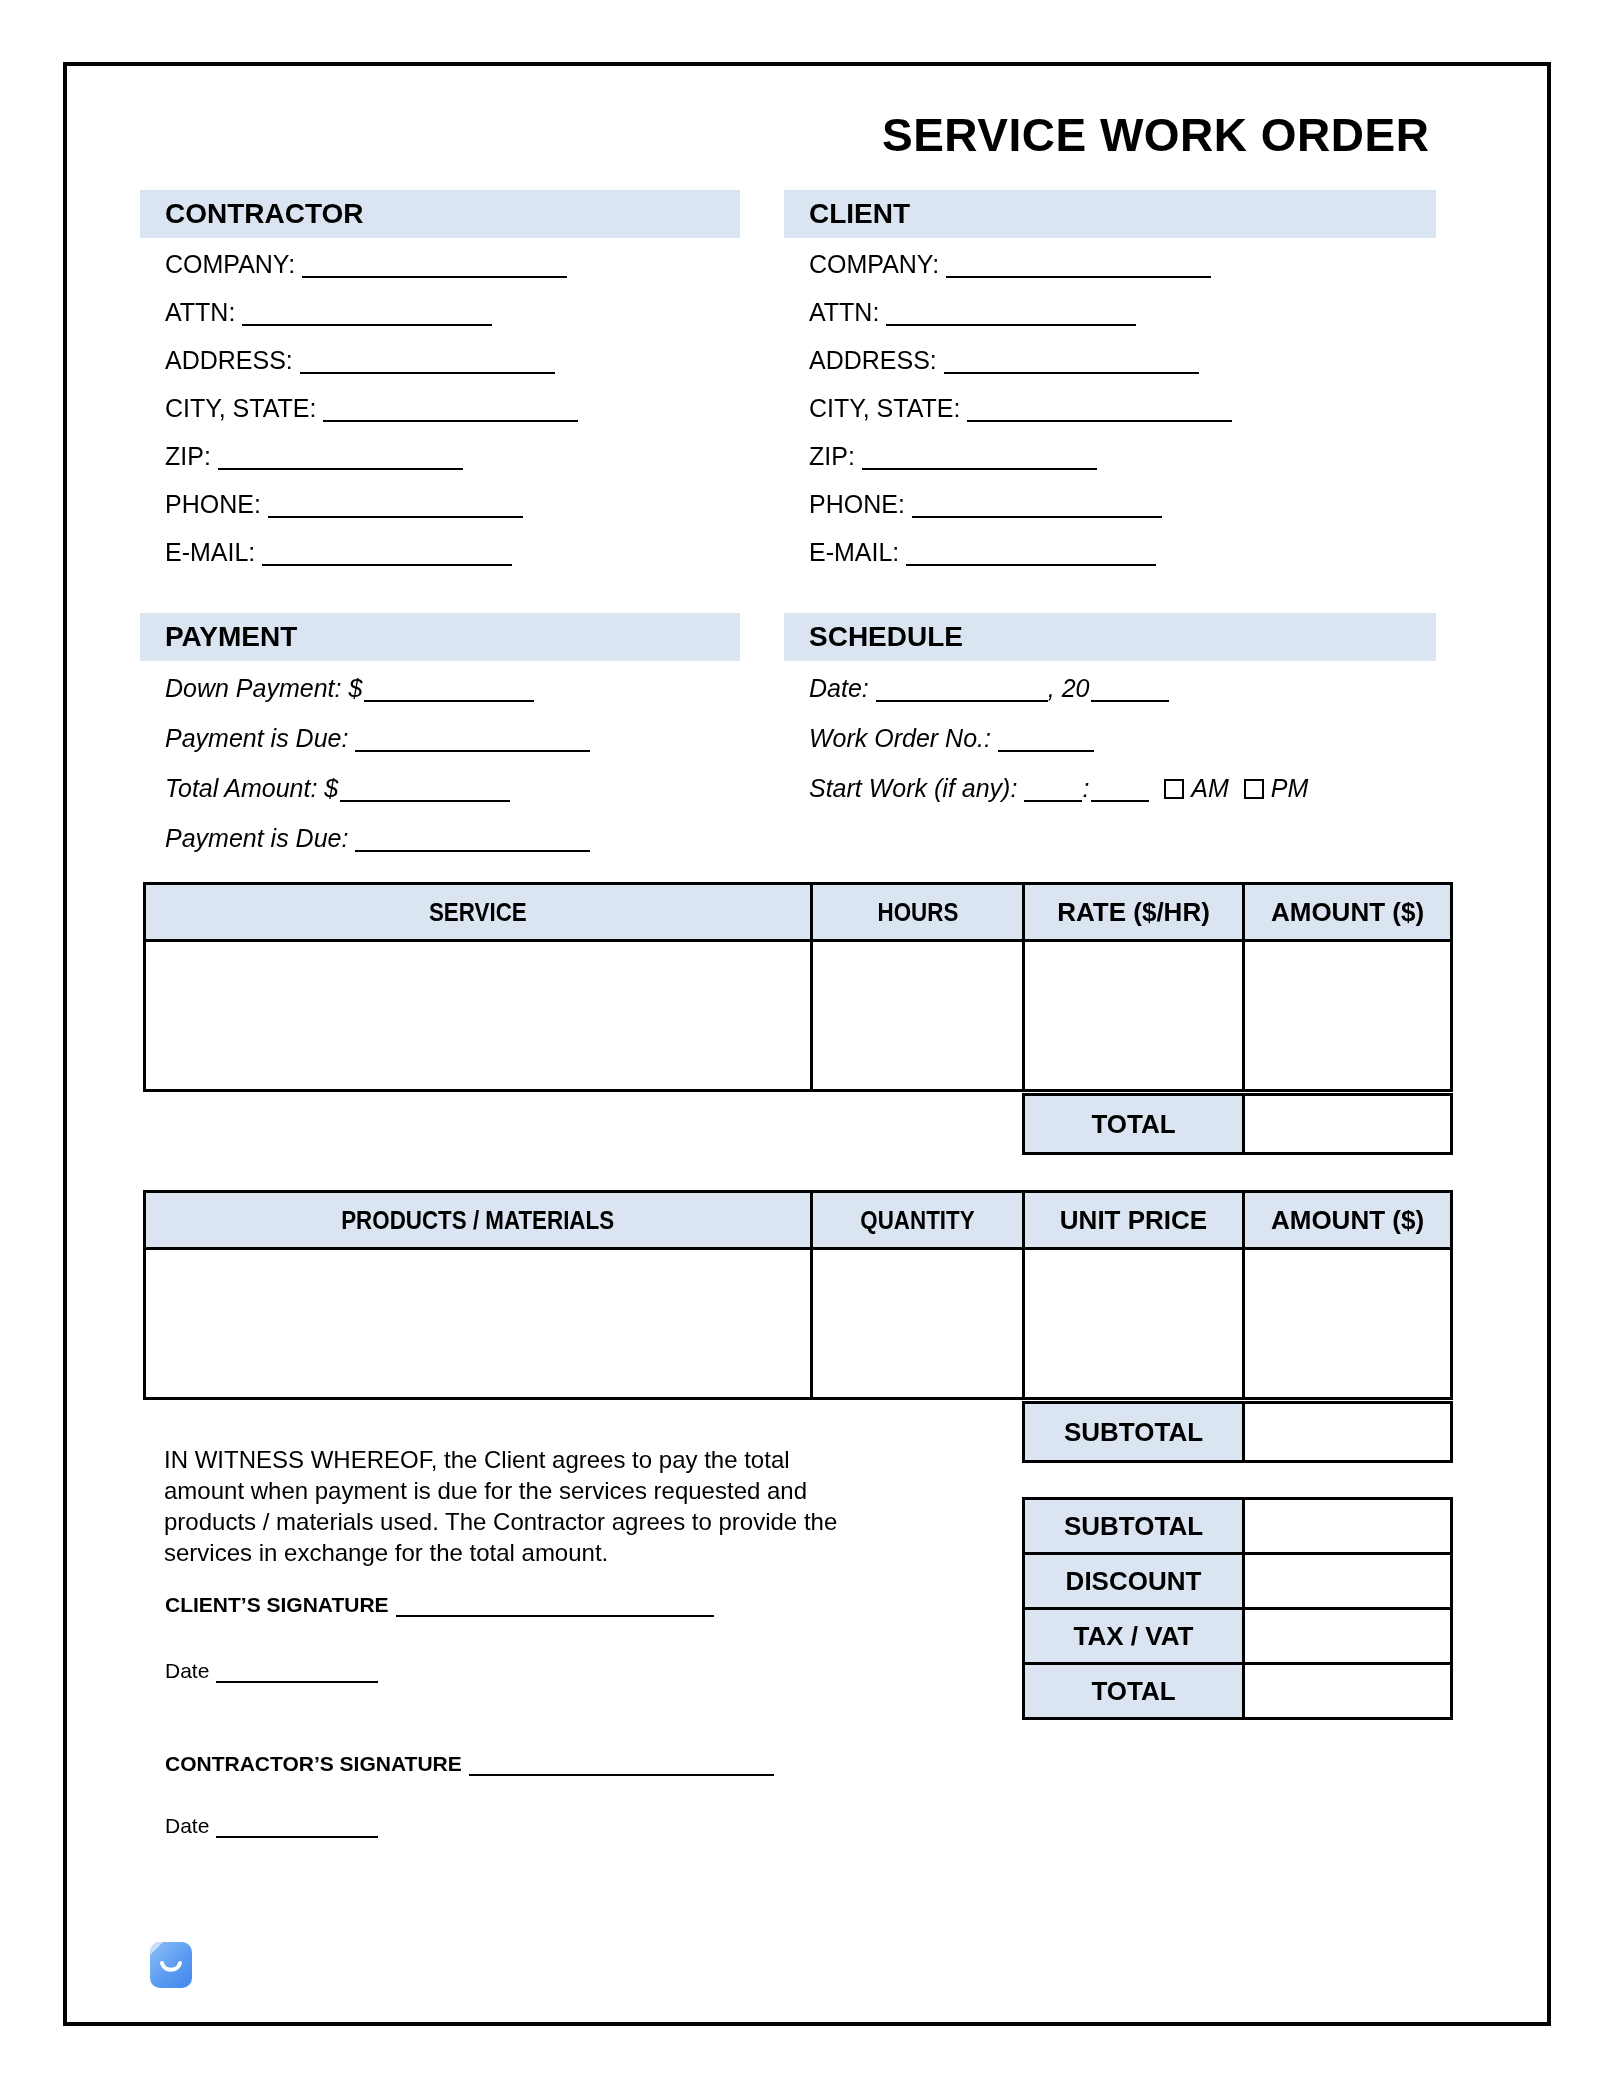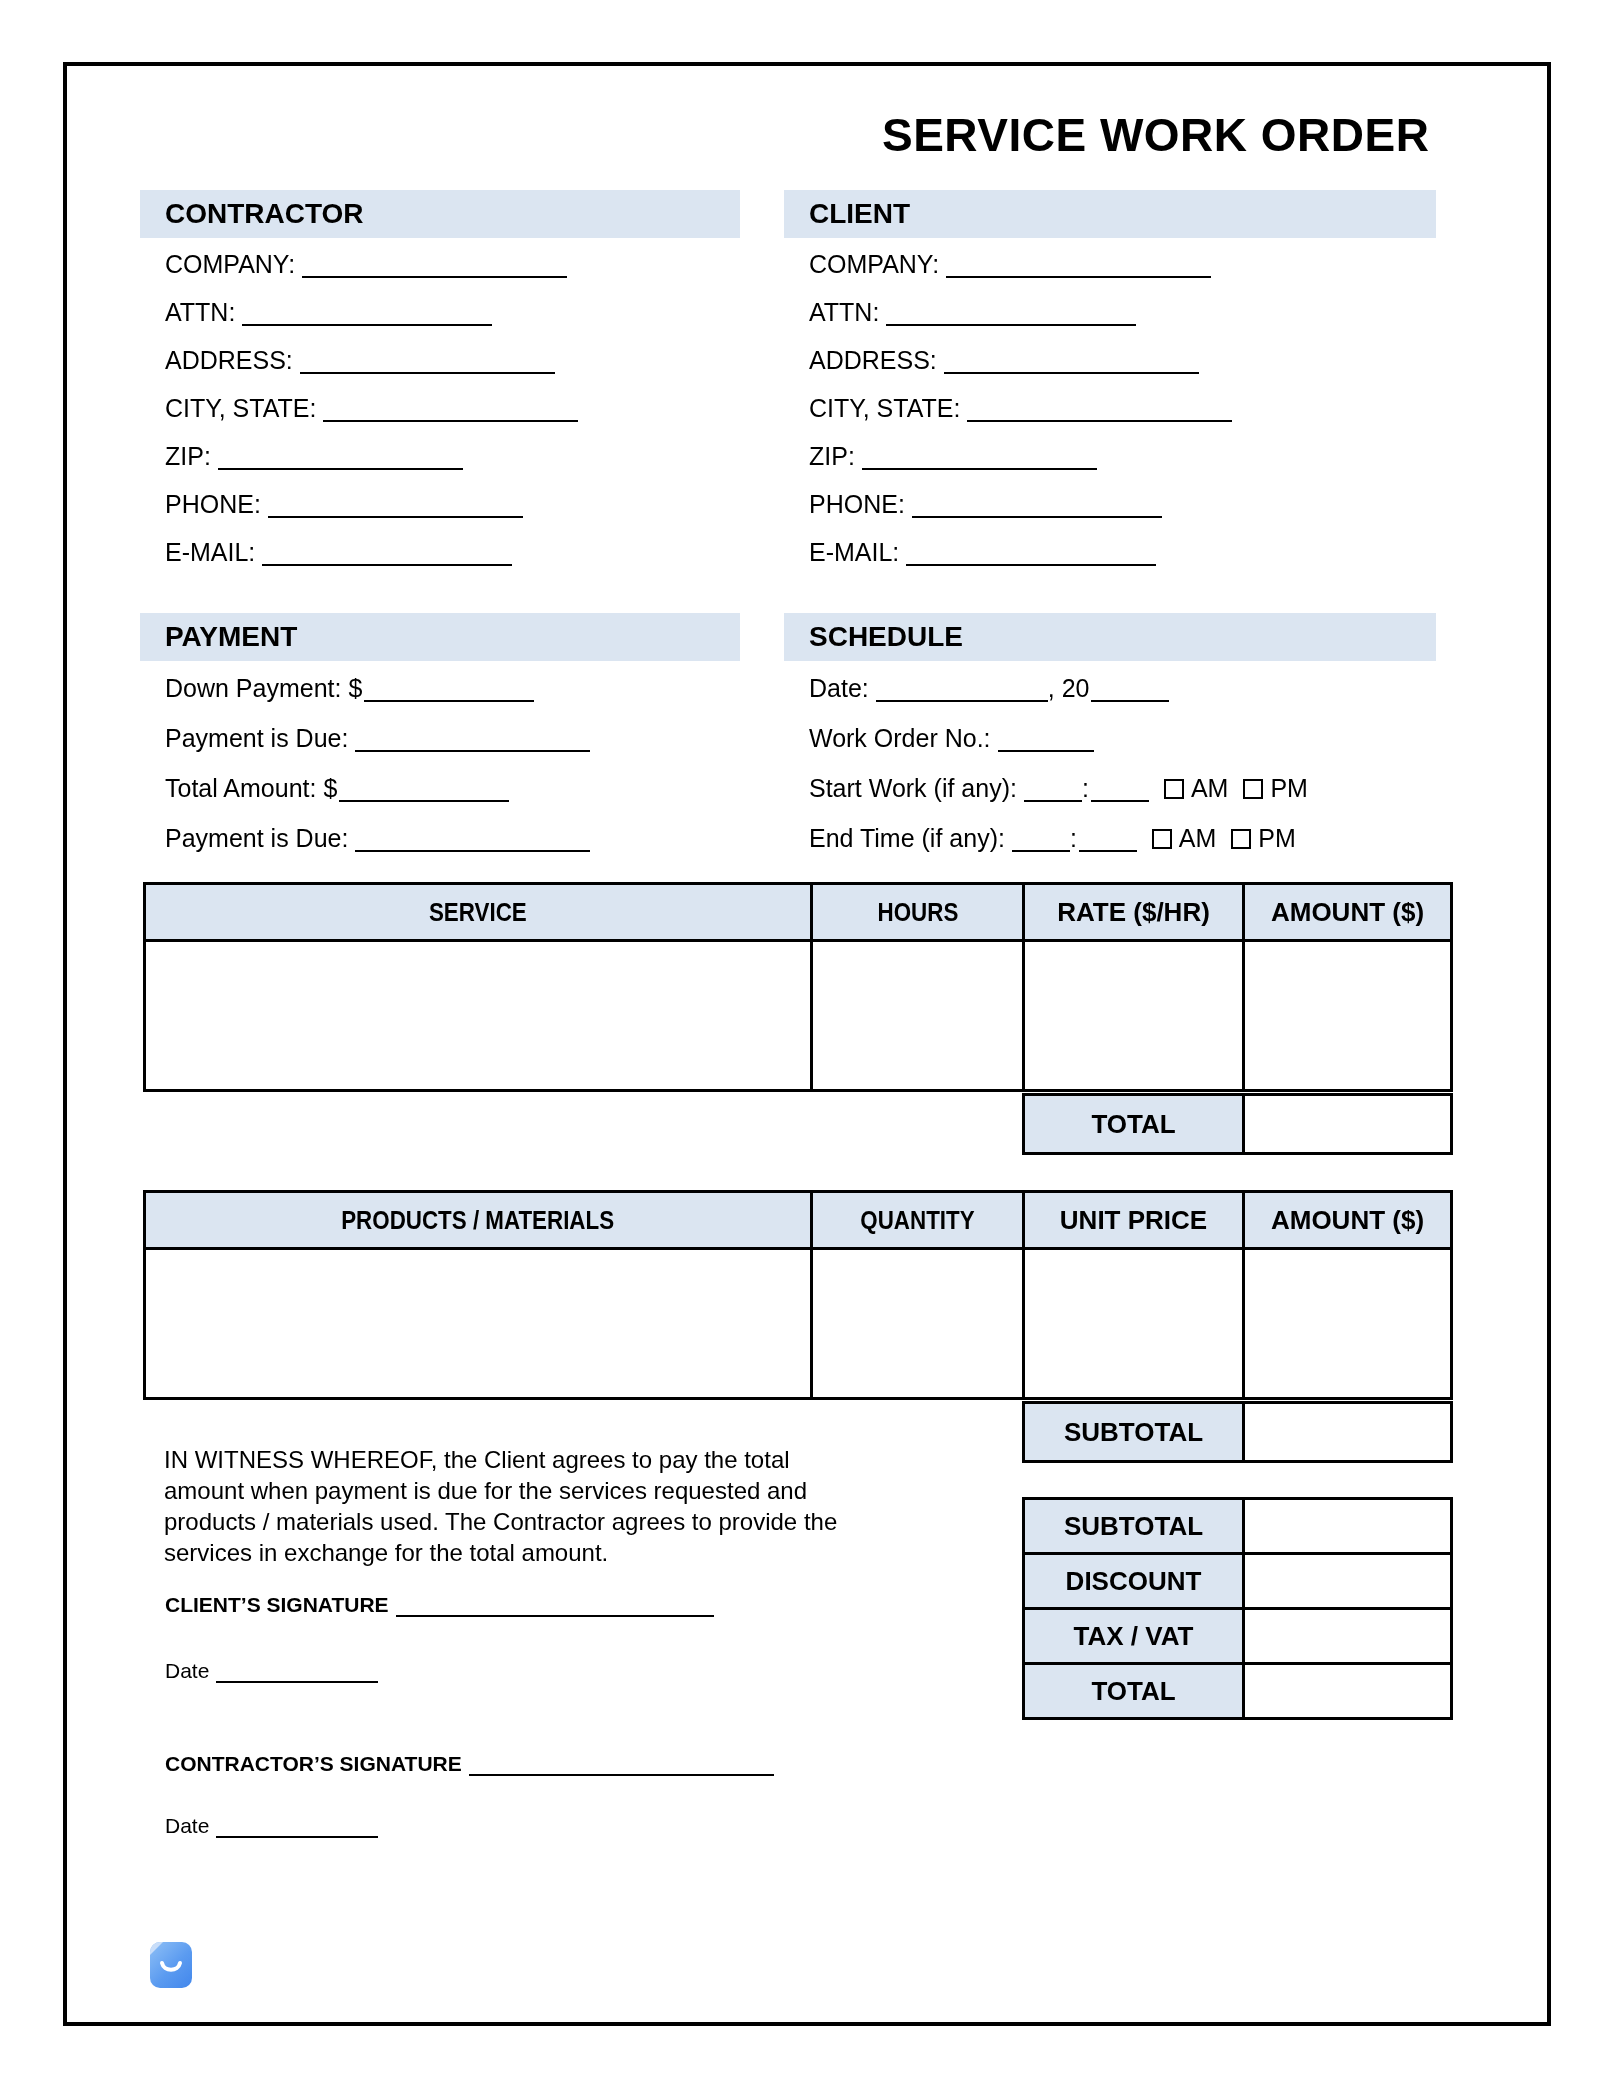--- a/index.html
+++ b/index.html
@@ -10,21 +10,21 @@
   .title{position:absolute;left:815px;top:46px;font-size:46px;font-weight:bold;
          letter-spacing:.5px;line-height:1;white-space:nowrap;text-align:center;}
   .cols{position:absolute;display:flex;gap:44px;}
   .cols.row1{left:73px;top:124px;}
   .cols.row2{left:73px;top:547px;}
   .col-l{width:600px;}
   .col-r{width:652px;}
   .section-bar{height:48px;background:#dbe5f1;font-size:28px;font-weight:bold;
                line-height:48px;padding-left:25px;box-sizing:border-box;}
   .fieldrow{height:48px;line-height:48px;font-size:25px;padding-left:25px;white-space:nowrap;}
-  .fieldrow50{height:50px;line-height:50px;font-size:25px;padding-left:25px;white-space:nowrap;}
+  .fieldrow50{height:50px;line-height:50px;font-size:25px;padding-left:25px;white-space:nowrap;font-style:italic;}
   .fields{margin-top:2px;}
   .line{display:inline-block;border-bottom:2.5px solid #000;vertical-align:-5px;
         margin-left:7px;height:1px;}
   .line.tight{margin-left:2px;}
   .cbx{display:inline-block;width:20px;height:20px;border:2.5px solid #000;
        box-sizing:border-box;vertical-align:-2px;margin:0 7px 0 15px;background:#fff;}
   table{border-collapse:collapse;}
   .grid-table{position:absolute;table-layout:fixed;}
   .grid-table th,.grid-table td{border:3px solid #000;padding:0;}
   .grid-table th{background:#dbe5f1;font-size:26px;font-weight:bold;text-align:center;height:54px;}
@@ -97,23 +97,20 @@
         <div class="fields">
           <div class="fieldrow50">
             <span>Date:</span><span class="line" style="width:172px"></span><span>, 20</span><span class="line tight" style="width:78px"></span>
           </div>
           <div class="fieldrow50">
             <span>Work Order No.:</span><span class="line" style="width:96px"></span>
           </div>
           <div class="fieldrow50">
             <span>Start Work (if any):</span><span class="line" style="width:58px"></span><span>:</span><span class="line tight" style="width:58px"></span><span class="cbx"></span><span>AM</span><span class="cbx"></span><span>PM</span>
           </div>
-          <div class="fieldrow50">
-            <span>End Time (if any):</span><span class="line" style="width:58px"></span><span>:</span><span class="line tight" style="width:58px"></span><span class="cbx"></span><span>AM</span><span class="cbx"></span><span>PM</span>
-          </div>
         </div>
       </div>
     </div>
 
     <table class="grid-table" style="left:76px;top:816px;width:1307px;">
       <colgroup>
           <col style="width:667px">
           <col style="width:212px">
           <col style="width:220px">
           <col style="width:208px">

